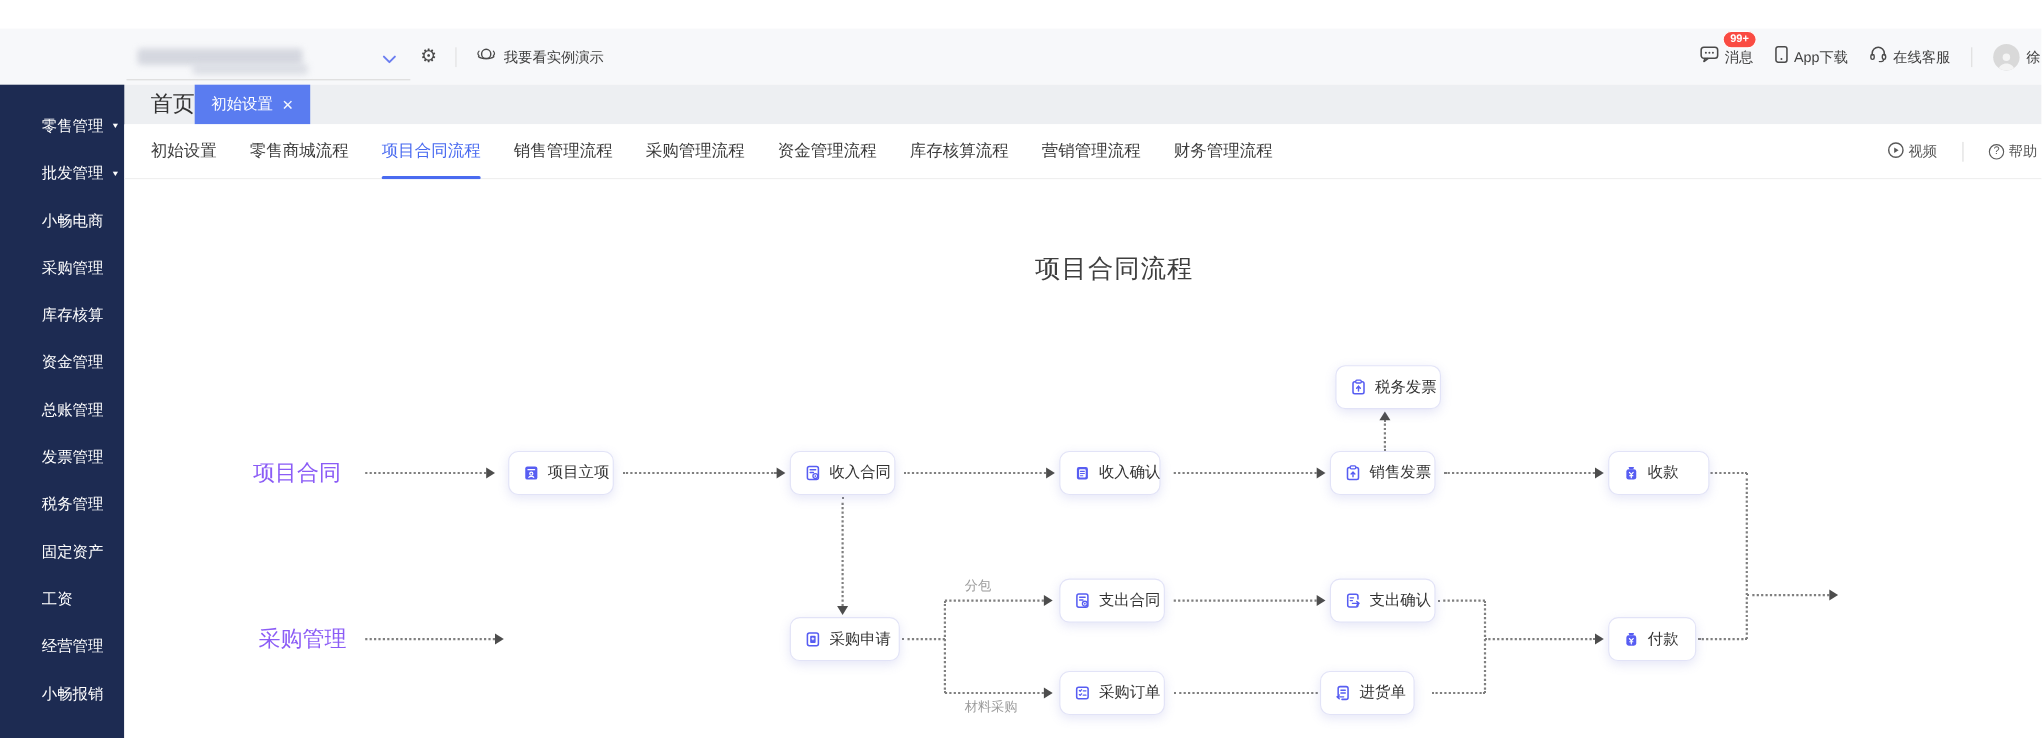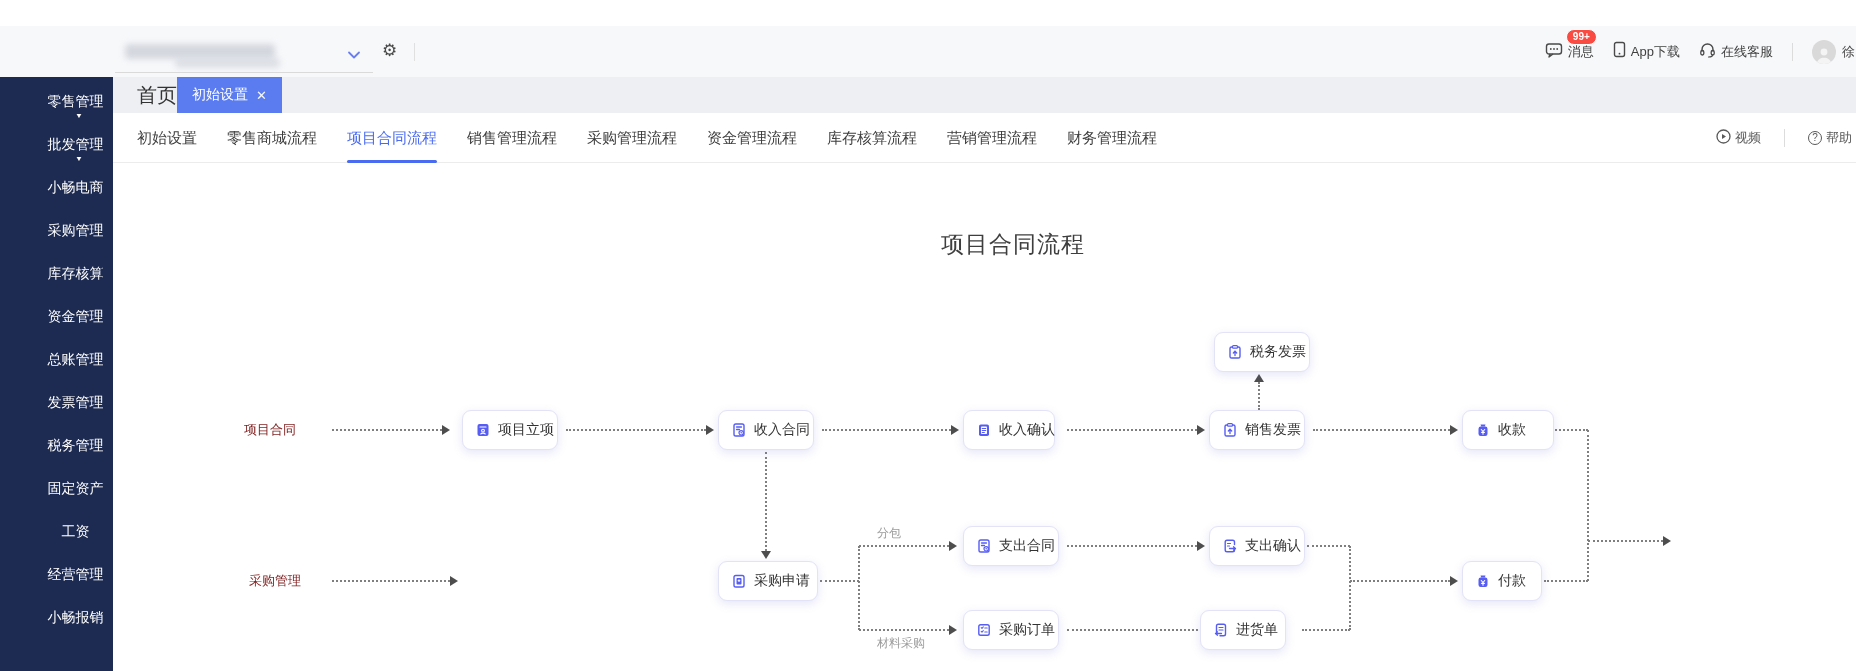--- a/index.html
+++ b/index.html
@@ -35,21 +35,21 @@
   .vdiv{width:1px;height:18px;background:#dcdcdc;}
   .avatar{width:24px;height:24px;border-radius:50%;background:#d9d9d9;overflow:hidden;display:flex;align-items:flex-end;justify-content:center;cursor:pointer;}
   .user-name{font-size:13px;color:#3f3f3f;white-space:nowrap;width:14px;overflow:hidden;}
   
   .wintab-row{position:absolute;left:113px;top:77px;width:1743px;height:36px;background:#edeff2;display:flex;}
   .wintab-home{width:64px;text-align:right;line-height:36px;font-size:20px;color:#333;cursor:pointer;}
   .wintab-active{width:105px;background:var(--wintab);color:#fff;display:flex;align-items:center;justify-content:center;gap:8px;font-size:14px;cursor:pointer;}
   .wintab-close{font-size:13px;line-height:13px;cursor:pointer;opacity:.95;}
   
   .sidebar{position:absolute;left:0;top:77px;width:113px;height:594px;background:var(--sidebar);padding-top:16px;box-sizing:border-box;}
-  .side-item{height:43px;display:flex;align-items:center;padding-left:38px;color:#fff;font-size:14px;cursor:pointer;white-space:nowrap;flex-direction:column;}
+  .side-item{height:43px;display:flex;align-items:center;padding-left:38px;color:#fff;font-size:14px;cursor:pointer;white-space:nowrap;}
   .caret{font-size:8px;margin-left:7px;transform:scaleY(.85);}
   
   .subnav{position:absolute;left:113px;top:113px;width:1743px;height:50px;background:#fff;border-bottom:1px solid #ececec;
           display:flex;align-items:center;padding-left:24px;box-sizing:border-box;}
   .subtab{font-size:15px;color:#3d3d3d;margin-right:30px;height:50px;line-height:50px;position:relative;cursor:pointer;white-space:nowrap;}
   .subtab.active{color:var(--nav-active);}
   .subtab.active::after{content:'';position:absolute;left:0;right:0;bottom:0;height:3px;background:var(--nav-active);border-radius:2px;}
   .subnav-right{position:absolute;right:4px;top:0;height:50px;display:flex;align-items:center;gap:23px;font-size:13px;color:#595959;}
   .subnav-item{display:flex;align-items:center;gap:4px;cursor:pointer;}
   .qicon{width:14px;height:14px;border:1.3px solid #595959;border-radius:50%;box-sizing:border-box;
@@ -58,21 +58,21 @@
   
   .canvas{position:absolute;left:113px;top:163px;width:1743px;height:508px;background:#fff;}
   #flow-layer{position:absolute;left:0;top:0;width:1856px;height:671px;pointer-events:none;}
   .flow-title{position:absolute;left:1013px;top:229px;transform:translateX(-50%);font-size:23px;color:#3e3e3e;
               font-weight:500;letter-spacing:1px;white-space:nowrap;}
   .fnode{position:absolute;height:40px;background:#fff;border:1px solid #e2e3f7;border-radius:9px;
          box-shadow:0 3px 10px rgba(110,115,210,.18);display:flex;align-items:center;gap:7px;padding:0 12px;
          box-sizing:border-box;font-size:14px;color:#333;pointer-events:auto;cursor:pointer;white-space:nowrap;}
   .fnode-icon{width:16px;height:16px;display:inline-flex;}
   .fnode-icon svg{width:16px;height:16px;}
-  .frow-label{position:absolute;transform:translate(-50%,-50%);font-size:13px;color:#7f1d1d;white-space:nowrap;}
+  .frow-label{position:absolute;transform:translate(-50%,-50%);font-size:20px;color:#8b5cf6;white-space:nowrap;}
   .fbranch-label{position:absolute;transform:translate(-50%,-50%);font-size:12px;color:#9b9b9b;white-space:nowrap;}
   .edge-h{position:absolute;border-top:2px dotted var(--line);}
   .edge-v{position:absolute;border-left:2px dotted var(--line);}
   .arr{position:absolute;width:0;height:0;}
   .arr-r{border-left:8px solid #4d4d4d;border-top:5px solid transparent;border-bottom:5px solid transparent;}
   .arr-u{border-bottom:8px solid #4d4d4d;border-left:5px solid transparent;border-right:5px solid transparent;}
   .arr-d{border-top:8px solid #4d4d4d;border-left:5px solid transparent;border-right:5px solid transparent;}
 </style>
 </head>
 <body>
@@ -87,20 +87,29 @@
     <span class="acc-chevron">
       <svg width="14" height="10" viewBox="0 0 14 10">
           <path d="M2 2.5l5 5 5-5" fill="none" stroke="#6b7ef0" stroke-width="1.8" stroke-linecap="round" stroke-linejoin="round"></path>
         </svg>
     </span>
   </div>
 
   <span class="hdr-gear">⚙</span>
   <span class="hdr-div"></span>
 
+  <div class="demo-link">
+    <span>
+      <svg width="18" height="16" viewBox="0 0 18 16">
+        <circle cx="9" cy="8" r="4.2" fill="none" stroke="#4a4a4a" stroke-width="1.3"></circle>
+        <path d="M2 10.5C5 12.8 13 12.8 16 10.5M2.5 5.5C1 7 1.2 8.6 2.5 9.6M15.5 5.5c1.5 1.5 1.3 3.1 0 4.1" fill="none" stroke="#4a4a4a" stroke-width="1.1" stroke-linecap="round"></path>
+      </svg>
+    </span>
+    <span class="hdr-label">我要看实例演示</span>
+  </div>
 
   <div class="header-right">
     <div class="hdr-item">
       <span>
         <svg width="18" height="16" viewBox="0 0 18 16">
           <rect x="1.5" y="2" width="15" height="10" rx="2.5" fill="none" stroke="#4a4a4a" stroke-width="1.4"></rect>
           <path d="M5 12l-1 3 4-3" fill="none" stroke="#4a4a4a" stroke-width="1.4" stroke-linejoin="round"></path>
           <circle cx="5.8" cy="7" r=".9" fill="#4a4a4a"></circle>
             <circle cx="9" cy="7" r=".9" fill="#4a4a4a"></circle>
             <circle cx="12.2" cy="7" r=".9" fill="#4a4a4a"></circle>

